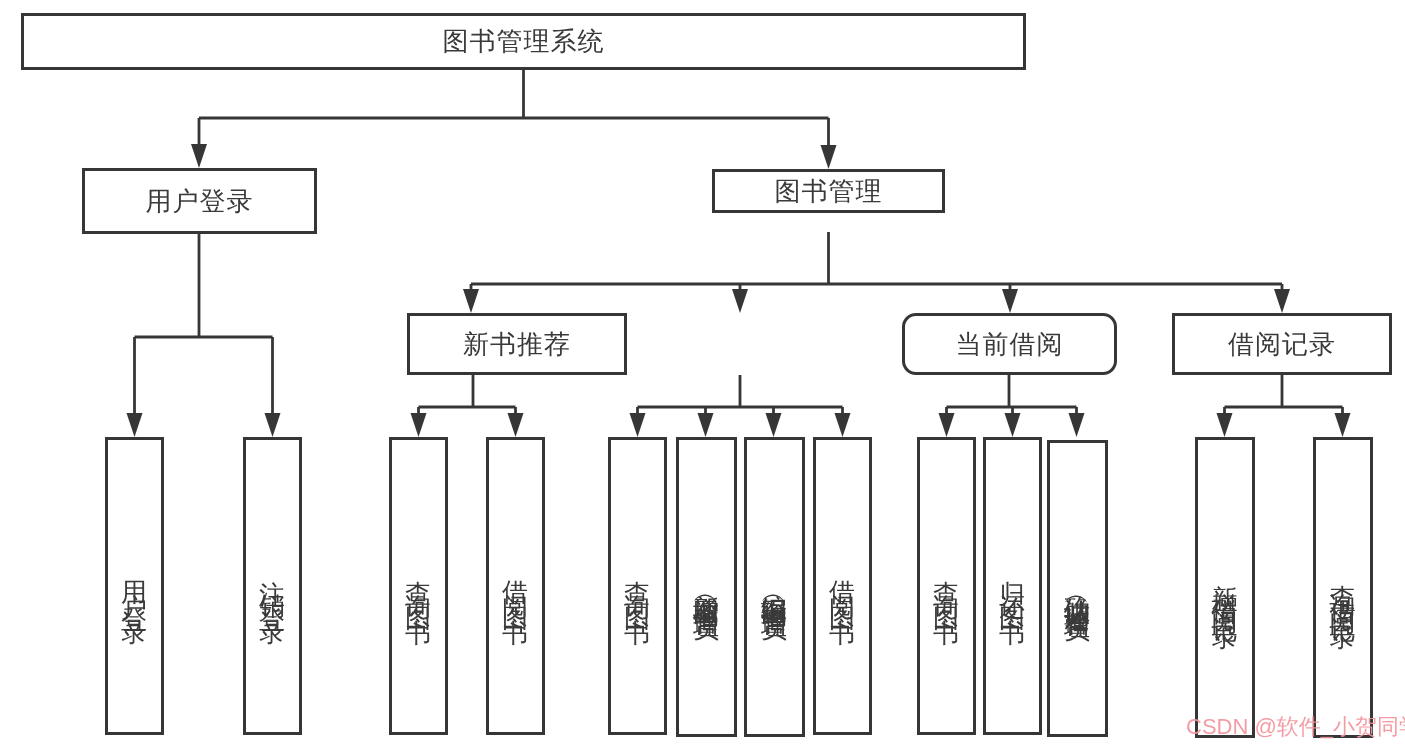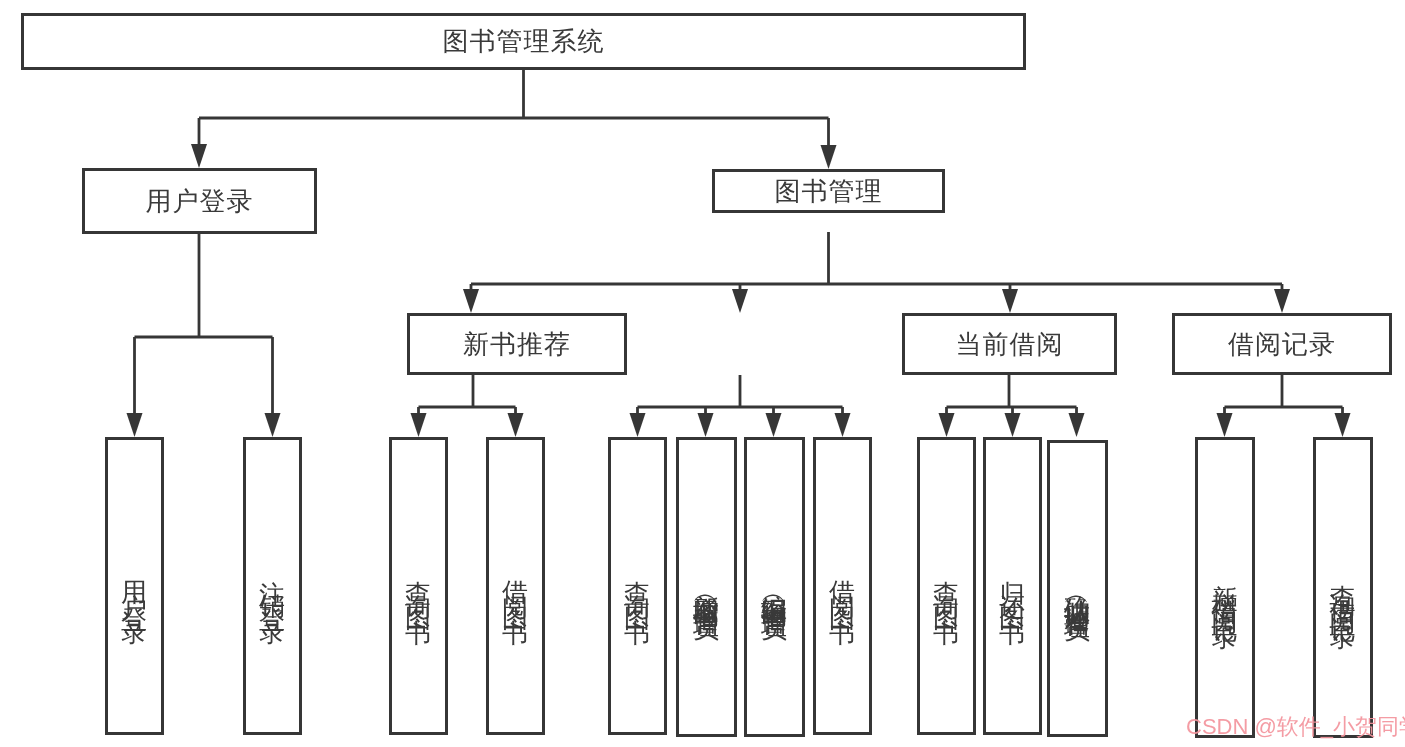--- a/index.html
+++ b/index.html
@@ -124,21 +124,21 @@
   <div class="box" style="left:82px; top:168px; width:235px; height:66px;">
     <span class="hdr">用户登录</span>
   </div>
   <div class="box" style="left:712px; top:169px; width:233px; height:44px;">
     <span class="hdr">图书管理</span>
   </div>
 
   <div class="box" style="left:363px; top:313px; width:220px; height:62px;margin-left:44px;">
     <span class="hdr">新书推荐</span>
   </div>
-  <div class="box" style="left:902px; top:313px; width:215px; height:62px;">
+  <div class="box" style="left:902px; top:313px; width:215px; height:62px;border-radius:14px;">
     <span class="hdr">当前借阅</span>
   </div>
   <div class="box" style="left:1172px; top:313px; width:220px; height:62px;">
     <span class="hdr">借阅记录</span>
   </div>
 
   <div class="box" style="left:105px; top:437px; width:59px; height:298px;">
     <span class="leaf-label s4">用户登录</span>
   </div>
   <div class="box" style="left:243px; top:437px; width:59px; height:298px;">

